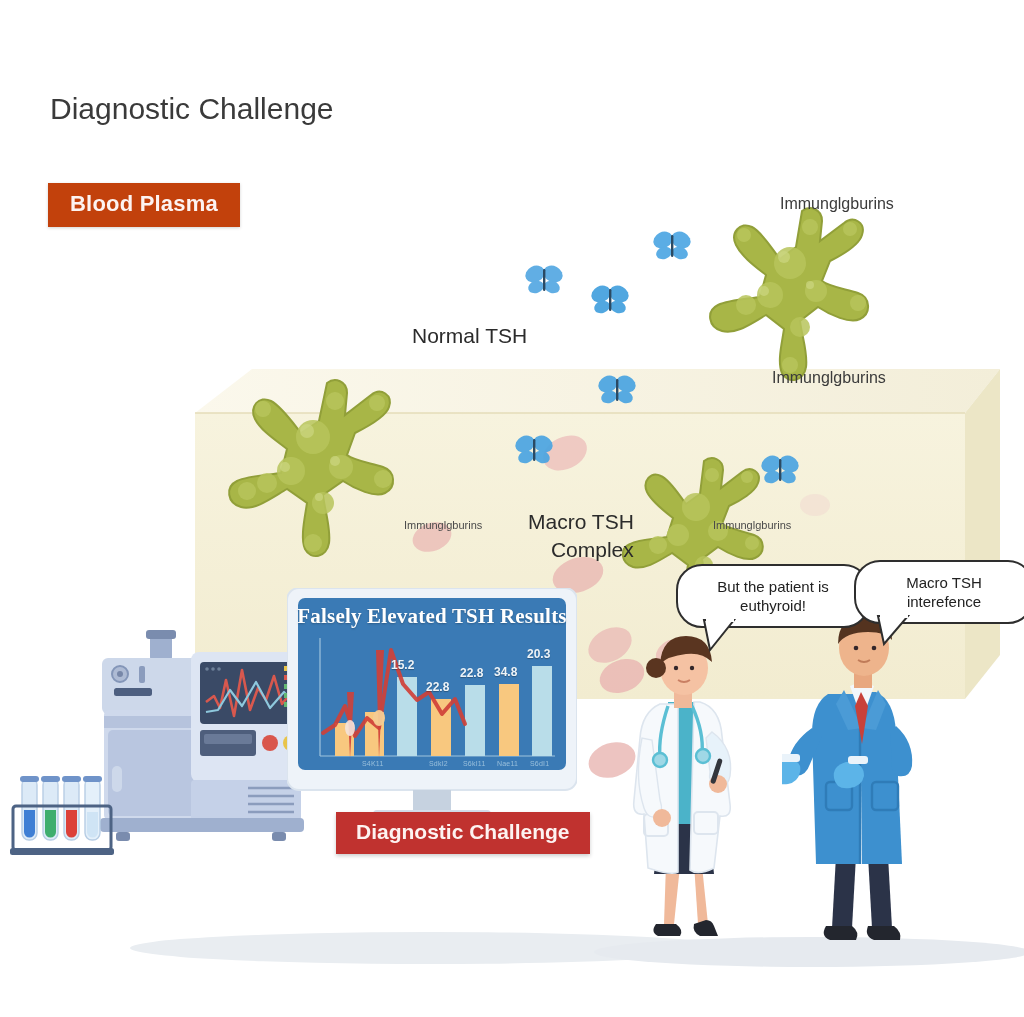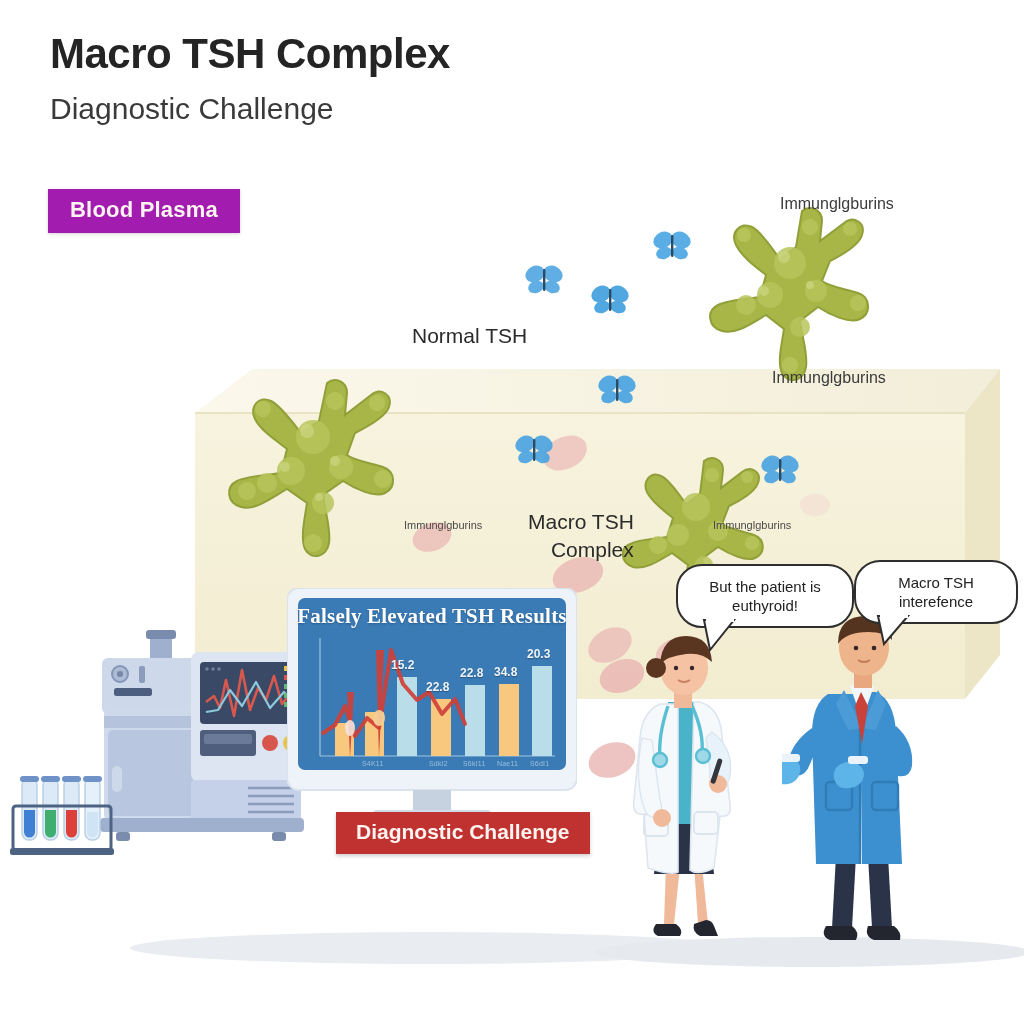--- a/index.html
+++ b/index.html
@@ -19,22 +19,22 @@
     position:absolute;left:50px;top:32px;
     font-size:42px;font-weight:bold;color:#242424;
     letter-spacing:-0.5px;line-height:1.05;
   }
   .subtitle{
     position:absolute;left:50px;top:92px;
     font-size:30px;font-weight:normal;color:#3a3a3a;
     letter-spacing:0px;
   }
   .badge-plasma{
-    position:absolute;left:48px;top:189px;
-    background:#a21caf;color:#fdf3f1;
+    position:absolute;left:48px;top:183px;
+    background:#c2410c;color:#fdf3f1;
     font-size:22px;font-weight:bold;
     padding:8px 22px 10px 22px;
     letter-spacing:0.2px;
     box-shadow:0 1px 3px rgba(0,0,0,.18);
   }
   .badge-diag{
     position:absolute;left:336px;top:812px;
     background:#c0322f;color:#fdf3f1;
     font-size:21px;font-weight:bold;
     padding:8px 20px 10px 20px;
@@ -82,32 +82,31 @@
   .doc-f{left:608px;top:628px;z-index:35;}
   .doc-m{left:782px;top:612px;z-index:35;}
   .ground{position:absolute;left:0;top:920px;z-index:20;}
 
   
   .bubble{
     position:absolute;z-index:45;
     background:#ffffff;border:2px solid #2e2e2e;
     border-radius:26px;
     color:#222;font-size:15px;line-height:1.28;
-    padding:11px 24px;text-align:center;
+    padding:11px 32px;text-align:center;
   }
   .bubble-f{left:676px;top:564px;width:126px;}
   .bubble-m{left:854px;top:560px;width:112px;}
   .tail{position:absolute;z-index:46;}
 </style>
 </head>
 <body>
 
 <div id="stage">
 
-  <div class="title">Macro TSH Complex</div>
   <div class="subtitle">Diagnostic Challenge</div>
   <div class="badge-plasma">Blood Plasma</div>
 
   <svg class="ground" width="1024" height="70">
     <ellipse cx="430" cy="28" rx="300" ry="16" fill="#e9edf1"></ellipse>
     <ellipse cx="812" cy="32" rx="218" ry="15" fill="#e6eaef"></ellipse>
   </svg>
 
   <div class="plasma-wrap">
     <svg class="plasma-svg" width="820" height="420" viewBox="0 0 820 420">

